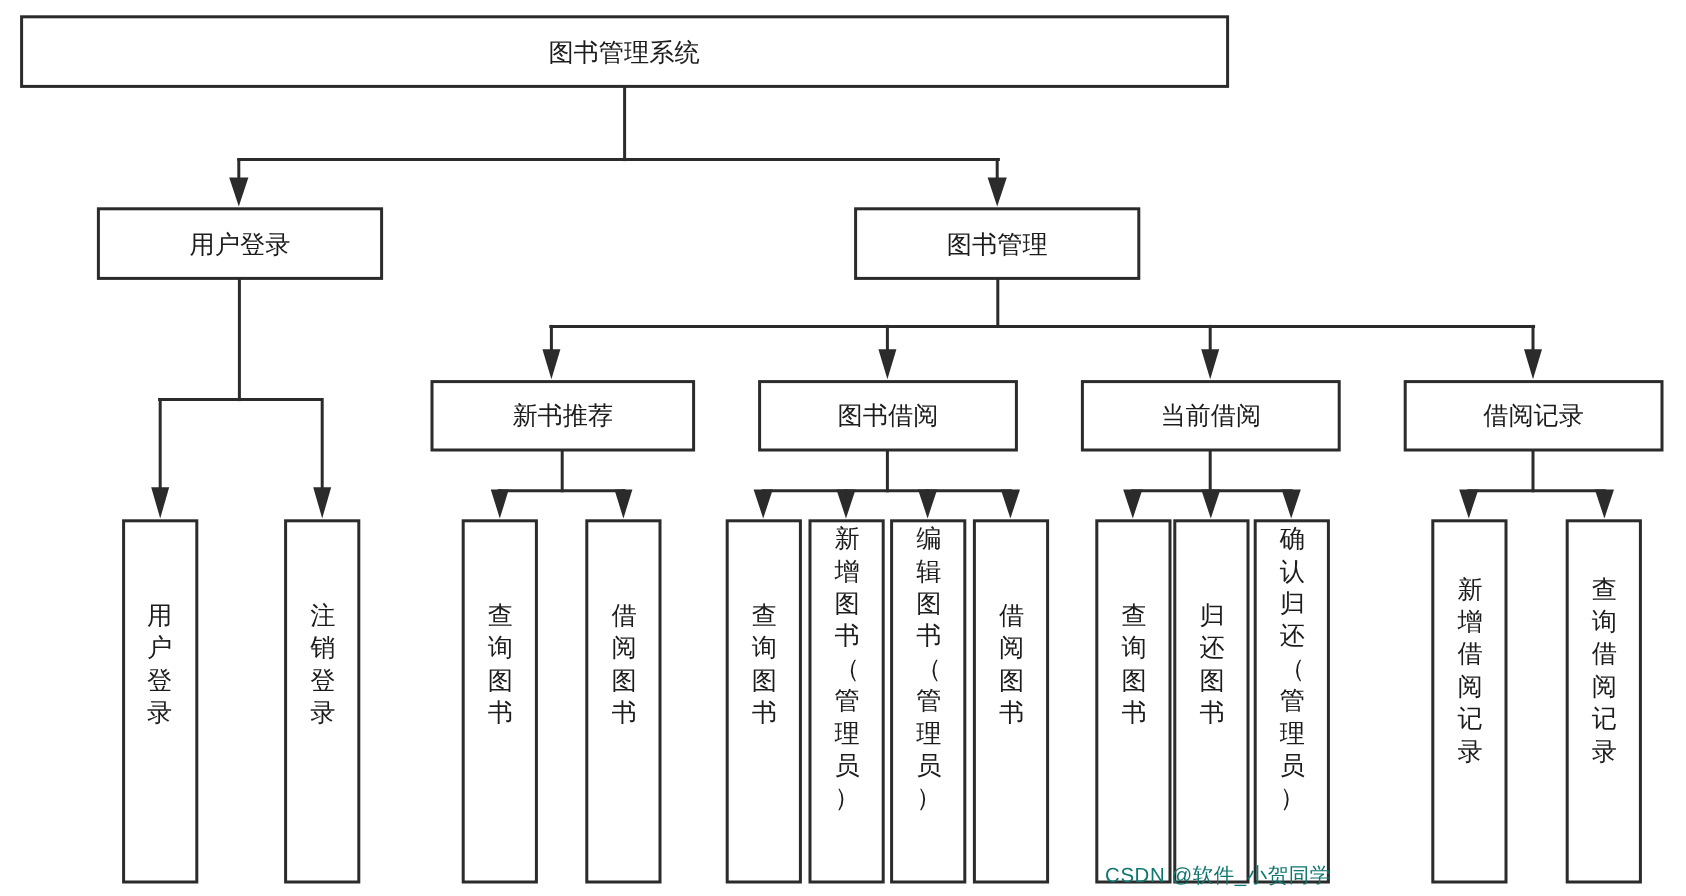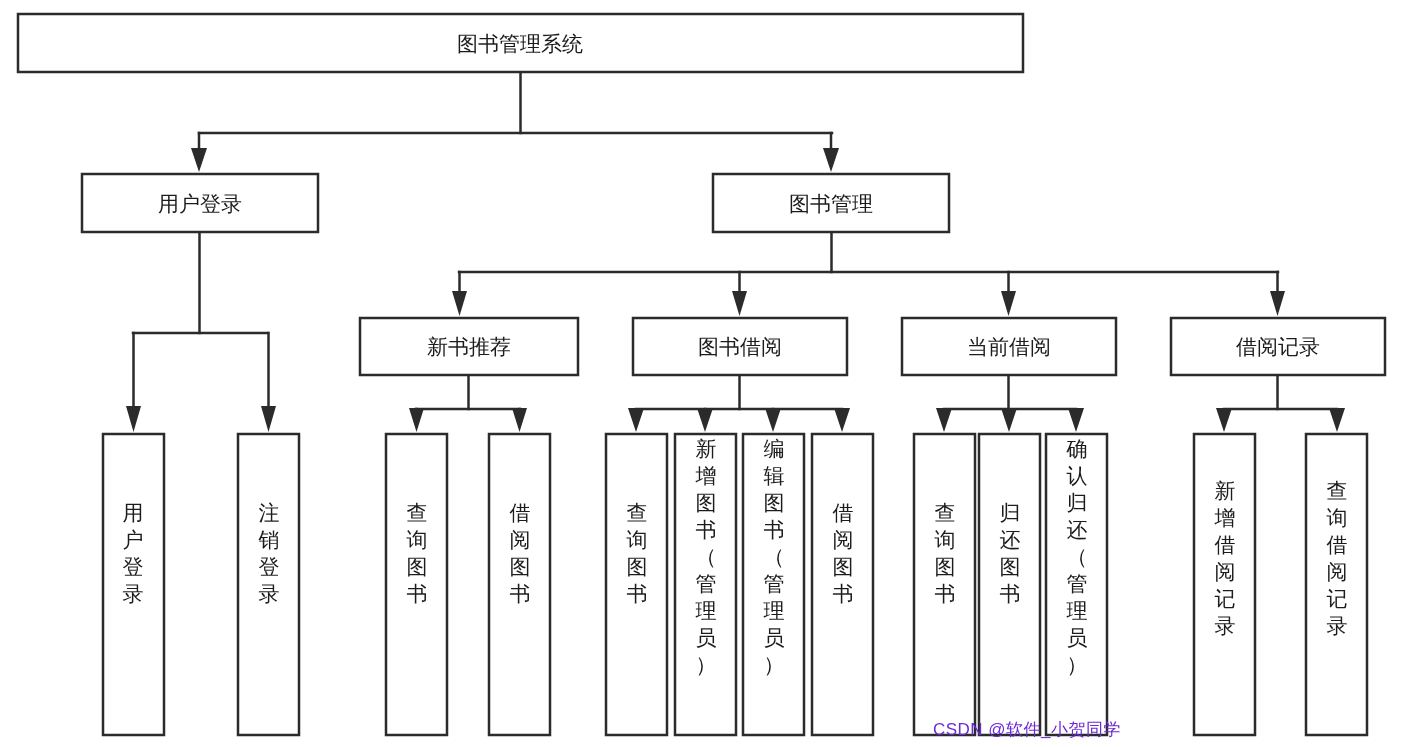--- a/index.html
+++ b/index.html
@@ -49,25 +49,25 @@
     dominant-baseline: middle;
   }
   .node-label-vert {
     font-family: "Liberation Sans", "DejaVu Sans", sans-serif;
     fill: #1c1c1c;
     font-size: 21px;
     text-anchor: middle;
   }
   .watermark {
     position: absolute;
-    right: 8px;
+    right: 20px;
     bottom: 6px;
     font-family: "Liberation Sans", "DejaVu Sans", sans-serif;
     font-size: 17px;
-    color: #6d28d9;
+    color: #0f766e;
     letter-spacing: 0.5px;
     white-space: nowrap;
     pointer-events: none;
   }
 </style>
 </head>
 <body>
 
 <div id="diagram-root">
 

